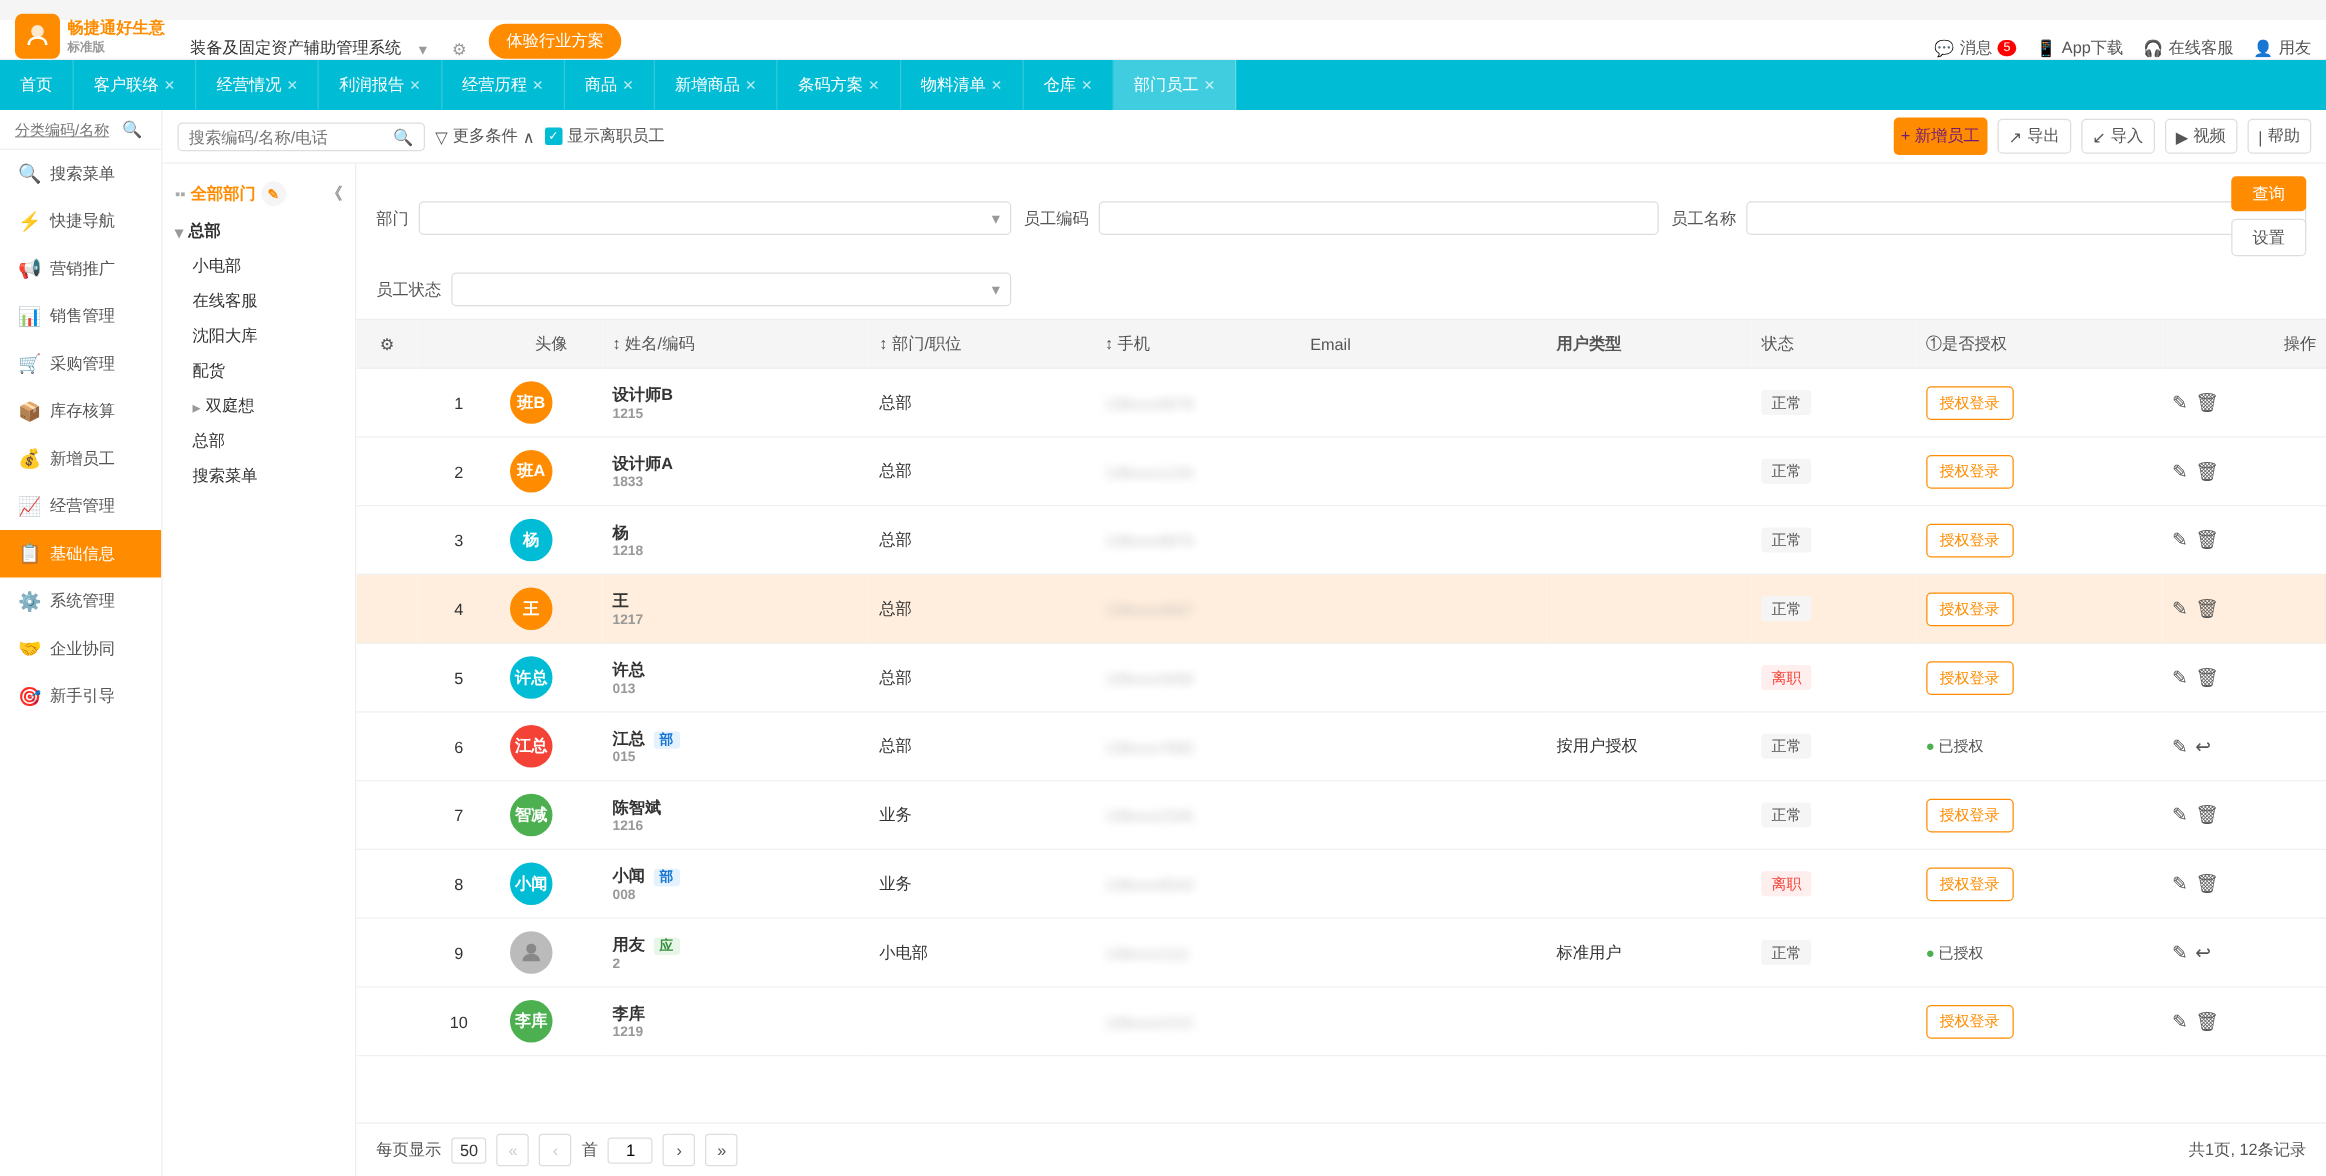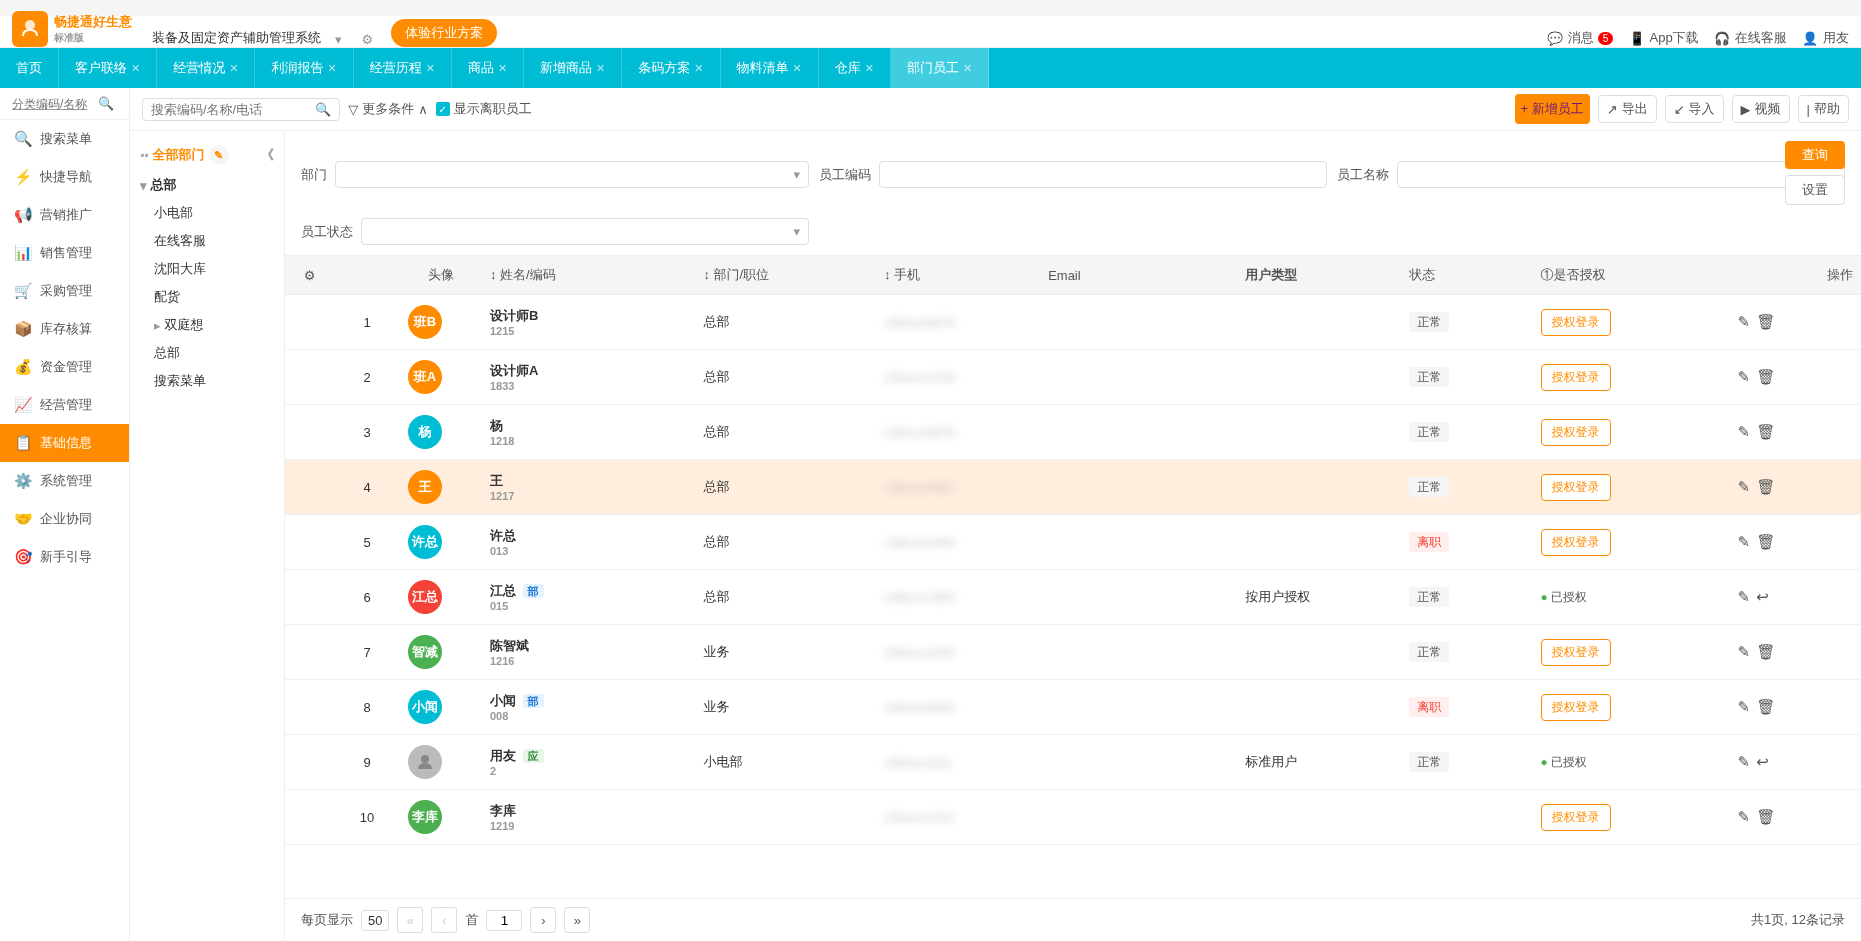--- a/index.html
+++ b/index.html
@@ -232,21 +232,21 @@
     <div class="sidebar-item">
       <span class="si-icon">🛒</span>
       <span>采购管理</span>
     </div>
     <div class="sidebar-item">
       <span class="si-icon">📦</span>
       <span>库存核算</span>
     </div>
     <div class="sidebar-item">
       <span class="si-icon">💰</span>
-      <span>资金管理</span>
+      <span>新增员工</span>
     </div>
     <div class="sidebar-item">
       <span class="si-icon">📈</span>
       <span>经营管理</span>
     </div>
     <div class="sidebar-item active">
       <span class="si-icon">📋</span>
       <span>基础信息</span>
     </div>
     <div class="sidebar-item">

